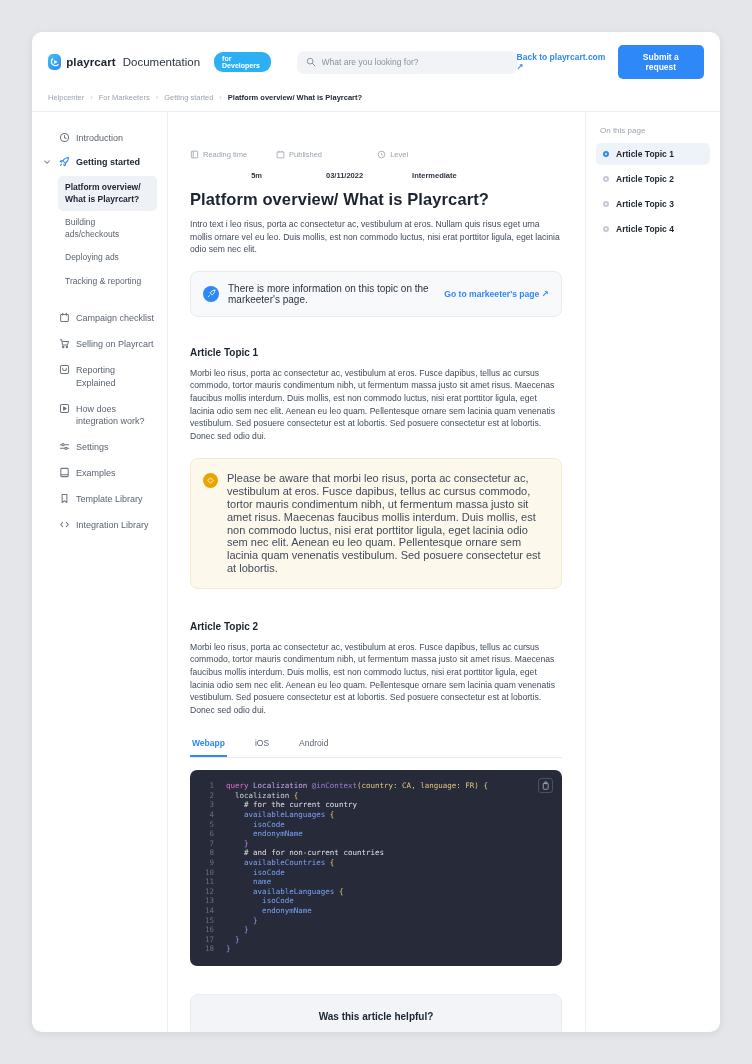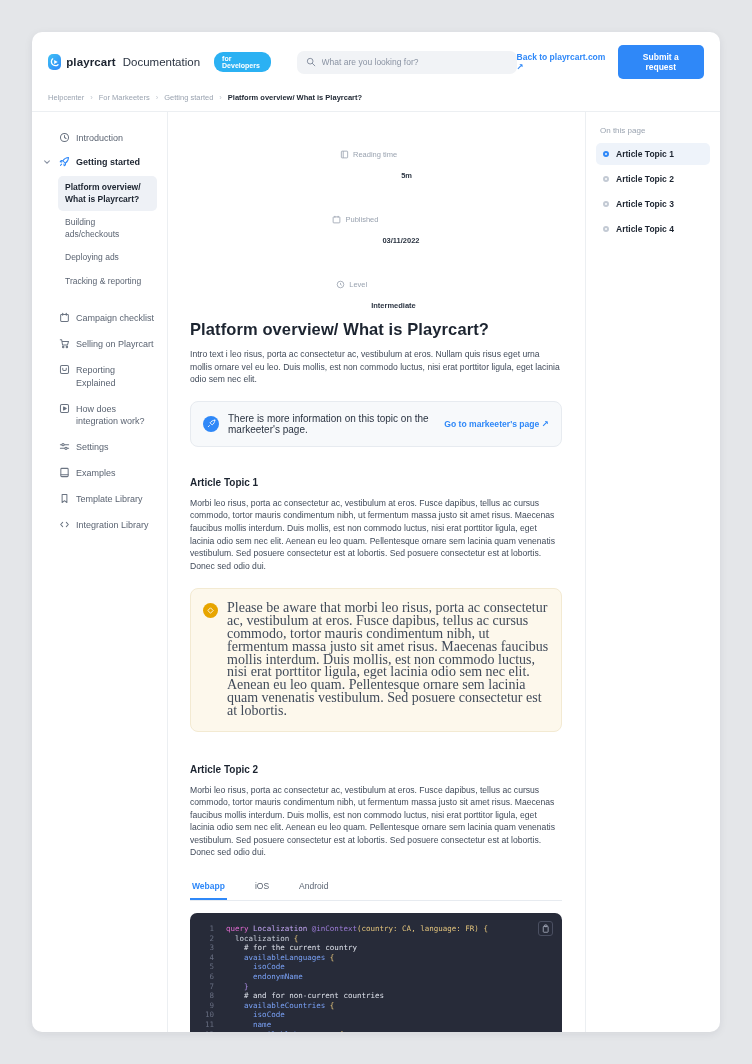--- a/index.html
+++ b/index.html
@@ -39,38 +39,38 @@
   .nav-ico { width:12px; display:flex; justify-content:center; padding-top:0; flex-shrink:0; }
   .nav-label { font-size:9px; color:#5b6472; line-height:1.35; }
   .nav-label.strong { color:#1c2430; font-weight:bold; }
   .sub-list { margin:2px 0 4px 16px; }
   .sub-item { font-size:8.5px; color:#5b6472; padding:6px 7px; line-height:1.35; border-radius:5px; cursor:pointer; }
   .sub-item.active { background:#eef1f6; color:#1c2430; font-weight:bold; }
   .nav-links { margin-top:12px; }
   .nav-links .nav-row { padding:7px 0; }
 
   
-  .meta { display:flex; align-items:center; gap:14px; margin-bottom:10px;flex-direction:column; }
+  .meta { display:flex; align-items:center; gap:14px; margin-bottom:10px; }
   .meta-item { display:flex; align-items:center; gap:4px; font-size:7.5px; color:#9aa3b0; }
   .meta-item b { color:#2b3442;margin-top:42px; }
   h1.title { font-size:16.5px; font-weight:bold; letter-spacing:.1px; margin-bottom:9px; }
   p.body { font-size:8.6px; line-height:12.6px; color:#414b5a; }
   .intro { margin-bottom:15px; }
 
   .callout-info { display:flex; align-items:center; gap:9px; background:#f7f9fb; border:1px solid #e7ebf0; border-radius:8px; padding:11px 12px; margin-bottom:30px; }
   .co-icon { width:16px; height:16px; border-radius:50%; background:#2f88f8; display:flex; align-items:center; justify-content:center; flex-shrink:0; }
   .co-text { font-size:10px; color:#2b3442; flex:1; }
   .co-link { font-size:8.6px; font-weight:bold; color:#2f88f8; white-space:nowrap; cursor:pointer; }
 
   h3.topic { font-size:10px; font-weight:bold; margin-bottom:9px; }
   .topic-para { margin-bottom:16px; }
 
   .callout-warn { display:flex; align-items:flex-start; gap:9px; background:#fdf8ec; border:1px solid #f3ead2; border-radius:8px; padding:13px 12px; margin:2px 0 32px 0; }
   .cw-icon { width:15px; height:15px; border-radius:50%; background:#e7a500; display:flex; align-items:center; justify-content:center; flex-shrink:0; margin-top:1px; }
-  .callout-warn p { font-size:14px; line-height:12.8px; color:#414b5a;font-family:Liberation Serif, serif; }
+  .callout-warn p { font-size:11px; line-height:12.8px; color:#414b5a; }
 
   .tabs { display:flex; gap:26px; border-bottom:1px solid #e7ebf0; margin-top:4px; }
   .tab { font-size:8.5px; color:#5b6472; padding:6px 2px 7px 2px; cursor:pointer; border-bottom:2px solid transparent; }
   .tab.active { color:#2f88f8; font-weight:bold; border-bottom-color:#2f88f8; }
 
   .code-wrap { position:relative; background:#272b39; border-radius:7px; margin-top:12px; padding:11px 10px 12px 8px; }
   .code-line { display:flex; font-family:"DejaVu Sans Mono","Liberation Mono",monospace; font-size:7.5px; line-height:9.6px; white-space:pre; }
   .ln { width:16px; text-align:right; color:#676d80; flex-shrink:0; margin-right:12px; user-select:none; }
   .tk-k { color:#e06ad0; } .tk-t { color:#c4a7f5; } .tk-d { color:#9d7cd8; }
   .tk-y { color:#e3c47c; } .tk-b { color:#7aa2f7; } .tk-c { color:#dde1ea; }

